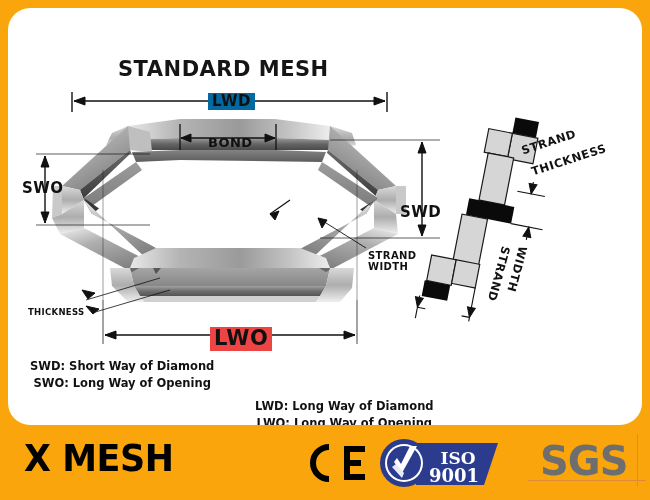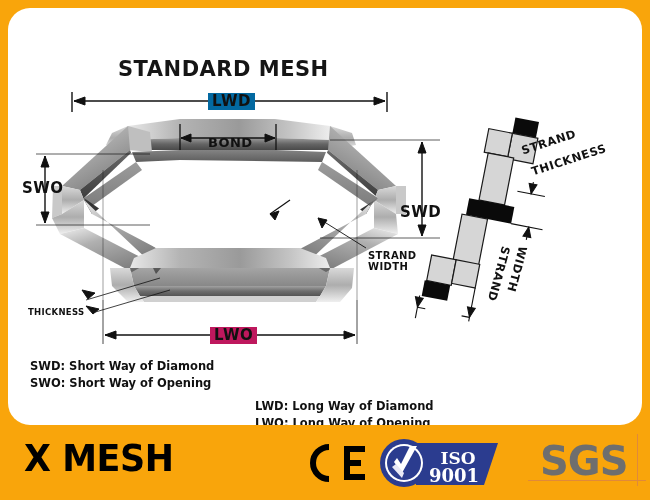--- a/index.html
+++ b/index.html
@@ -88,21 +88,21 @@
   
   .lbl{
     position:absolute;
     font-family:"DejaVu Sans", sans-serif;
     font-weight:700;
     color:#111;
     white-space:nowrap;
     line-height:1.12;
   }
   .lbl-lwd{left:208px;top:93px;font-size:15px;letter-spacing:0.5px;background:#0369a1;padding:0 4px;}
-  .lbl-lwo{left:210px;top:327px;font-size:15px;letter-spacing:0.5px;background:#be185d;padding:0 4px;}
+  .lbl-lwo{left:210px;top:327px;font-size:21px;letter-spacing:0.5px;background:#ef4444;padding:0 4px;}
   .lbl-bond{left:208px;top:136px;font-size:13px;letter-spacing:0.5px;}
   .lbl-swo{left:22px;top:180px;font-size:15px;letter-spacing:0.5px;}
   .lbl-swd{left:400px;top:180px;font-size:15px;letter-spacing:0.5px;margin-top:24px;}
   .lbl-strandwidth{left:368px;top:250px;font-size:10px;letter-spacing:0.4px;}
   .lbl-thickness{left:28px;top:308px;font-size:8.5px;letter-spacing:0.3px;}
 
   .lbl-rot-thick{
     left:520px;top:145px;font-size:11.5px;letter-spacing:0.6px;
     transform:rotate(-18deg);transform-origin:left top;
   }
@@ -122,21 +122,21 @@
   
   .legend{
     position:absolute;left:30px;top:358px;
     font-family:"DejaVu Sans", sans-serif;
     font-weight:700;font-size:11.5px;
     color:#111;line-height:1.45;
   }
   .legend-col{position:absolute;}
   .legend-left{left:30px;top:358px;}
   .legend-right{left:255px;top:358px;margin-top:40px;}
-  .legend-row{white-space:nowrap;}
+  .legend-row{white-space:nowrap;text-align:center;}
 
   svg{display:block;}
   .diagram{position:absolute;left:0;top:0;width:650px;height:430px;}
 </style>
 </head>
 <body>
 
 <div id="root">
 
   <div class="frame"></div>
@@ -363,21 +363,21 @@
 
   <div class="lbl lbl-thickness">THICKNESS</div>
 
   <div class="lbl lbl-rot-thick">STRAND</div>
   <div class="lbl lbl-rot-thick2">THICKNESS</div>
   <div class="lbl lbl-rot-width">STRAND</div>
   <div class="lbl lbl-rot-width2">WIDTH</div>
 
   <div class="legend legend-col legend-left">
     <div class="legend-row">SWD: Short Way of Diamond</div>
-    <div class="legend-row">SWO: Short Way of Opening</div>
+    <div class="legend-row">SWO: Long Way of Opening</div>
   </div>
   <div class="legend legend-col legend-right">
     <div class="legend-row">LWD: Long Way of Diamond</div>
     <div class="legend-row">LWO: Long Way of Opening</div>
   </div>
 
   <div class="logobar"></div>
   <div class="xmesh">X MESH</div>
 
   <svg class="ce" viewBox="0 0 66 40">

